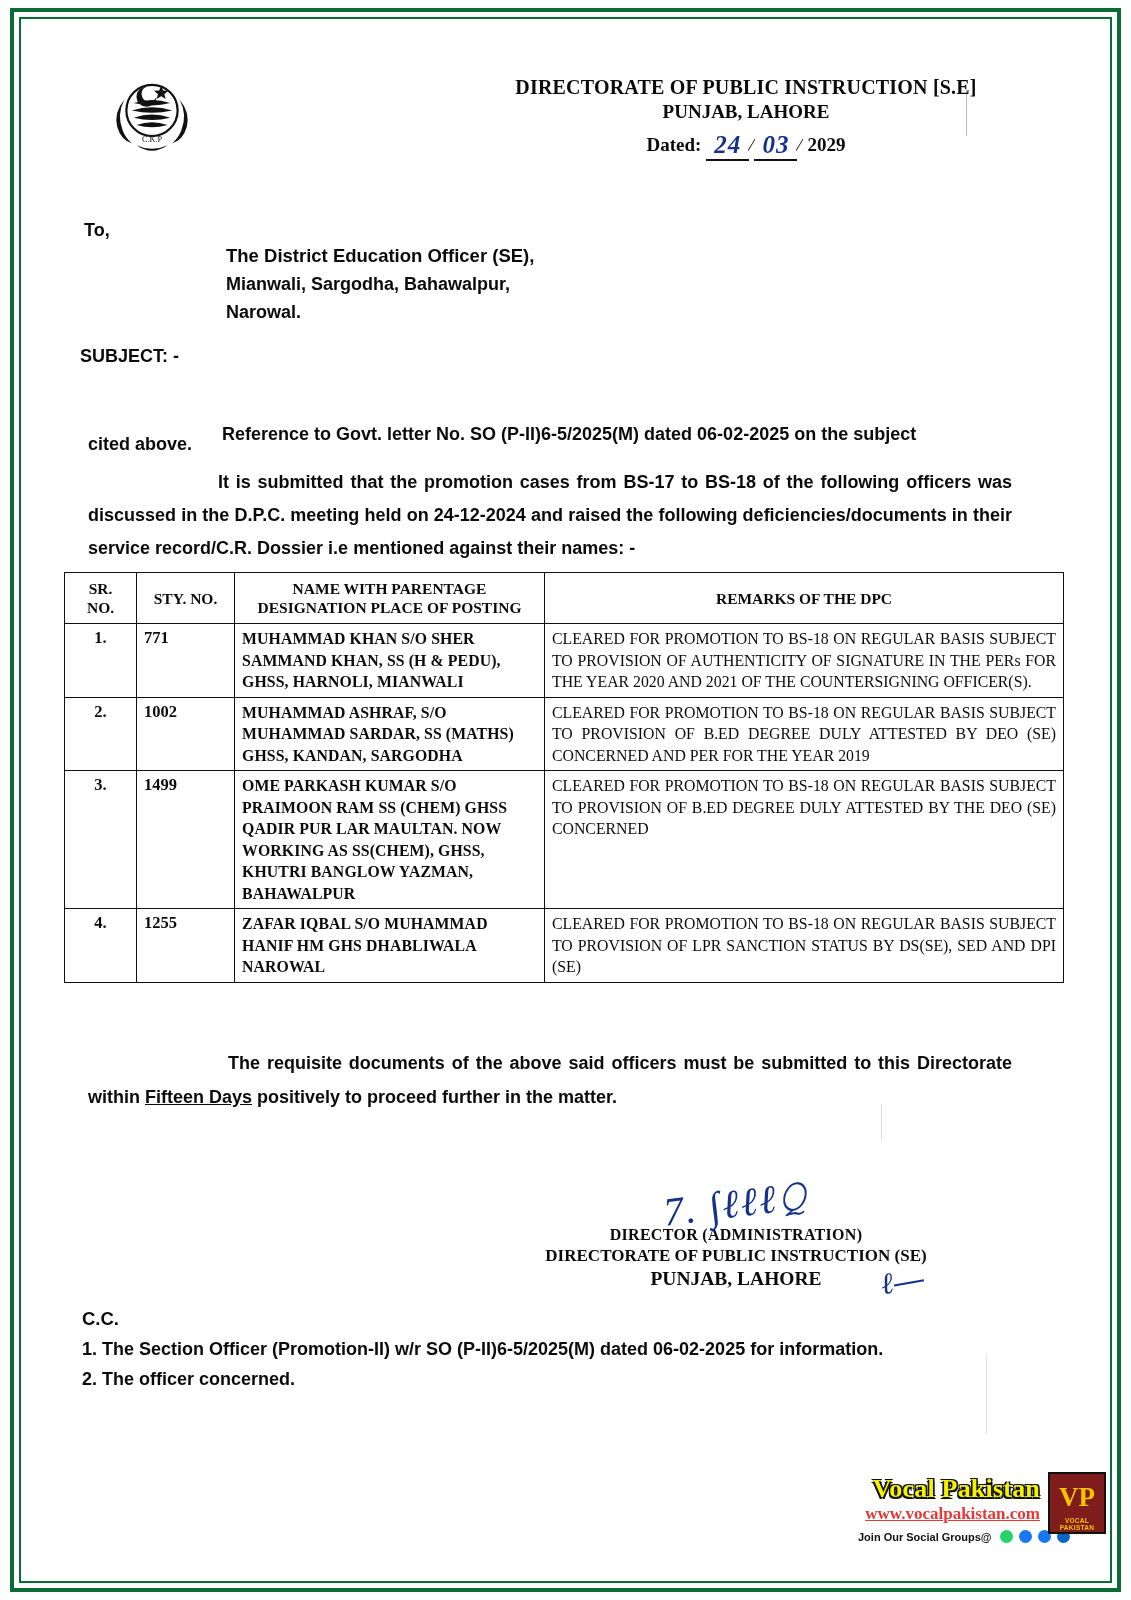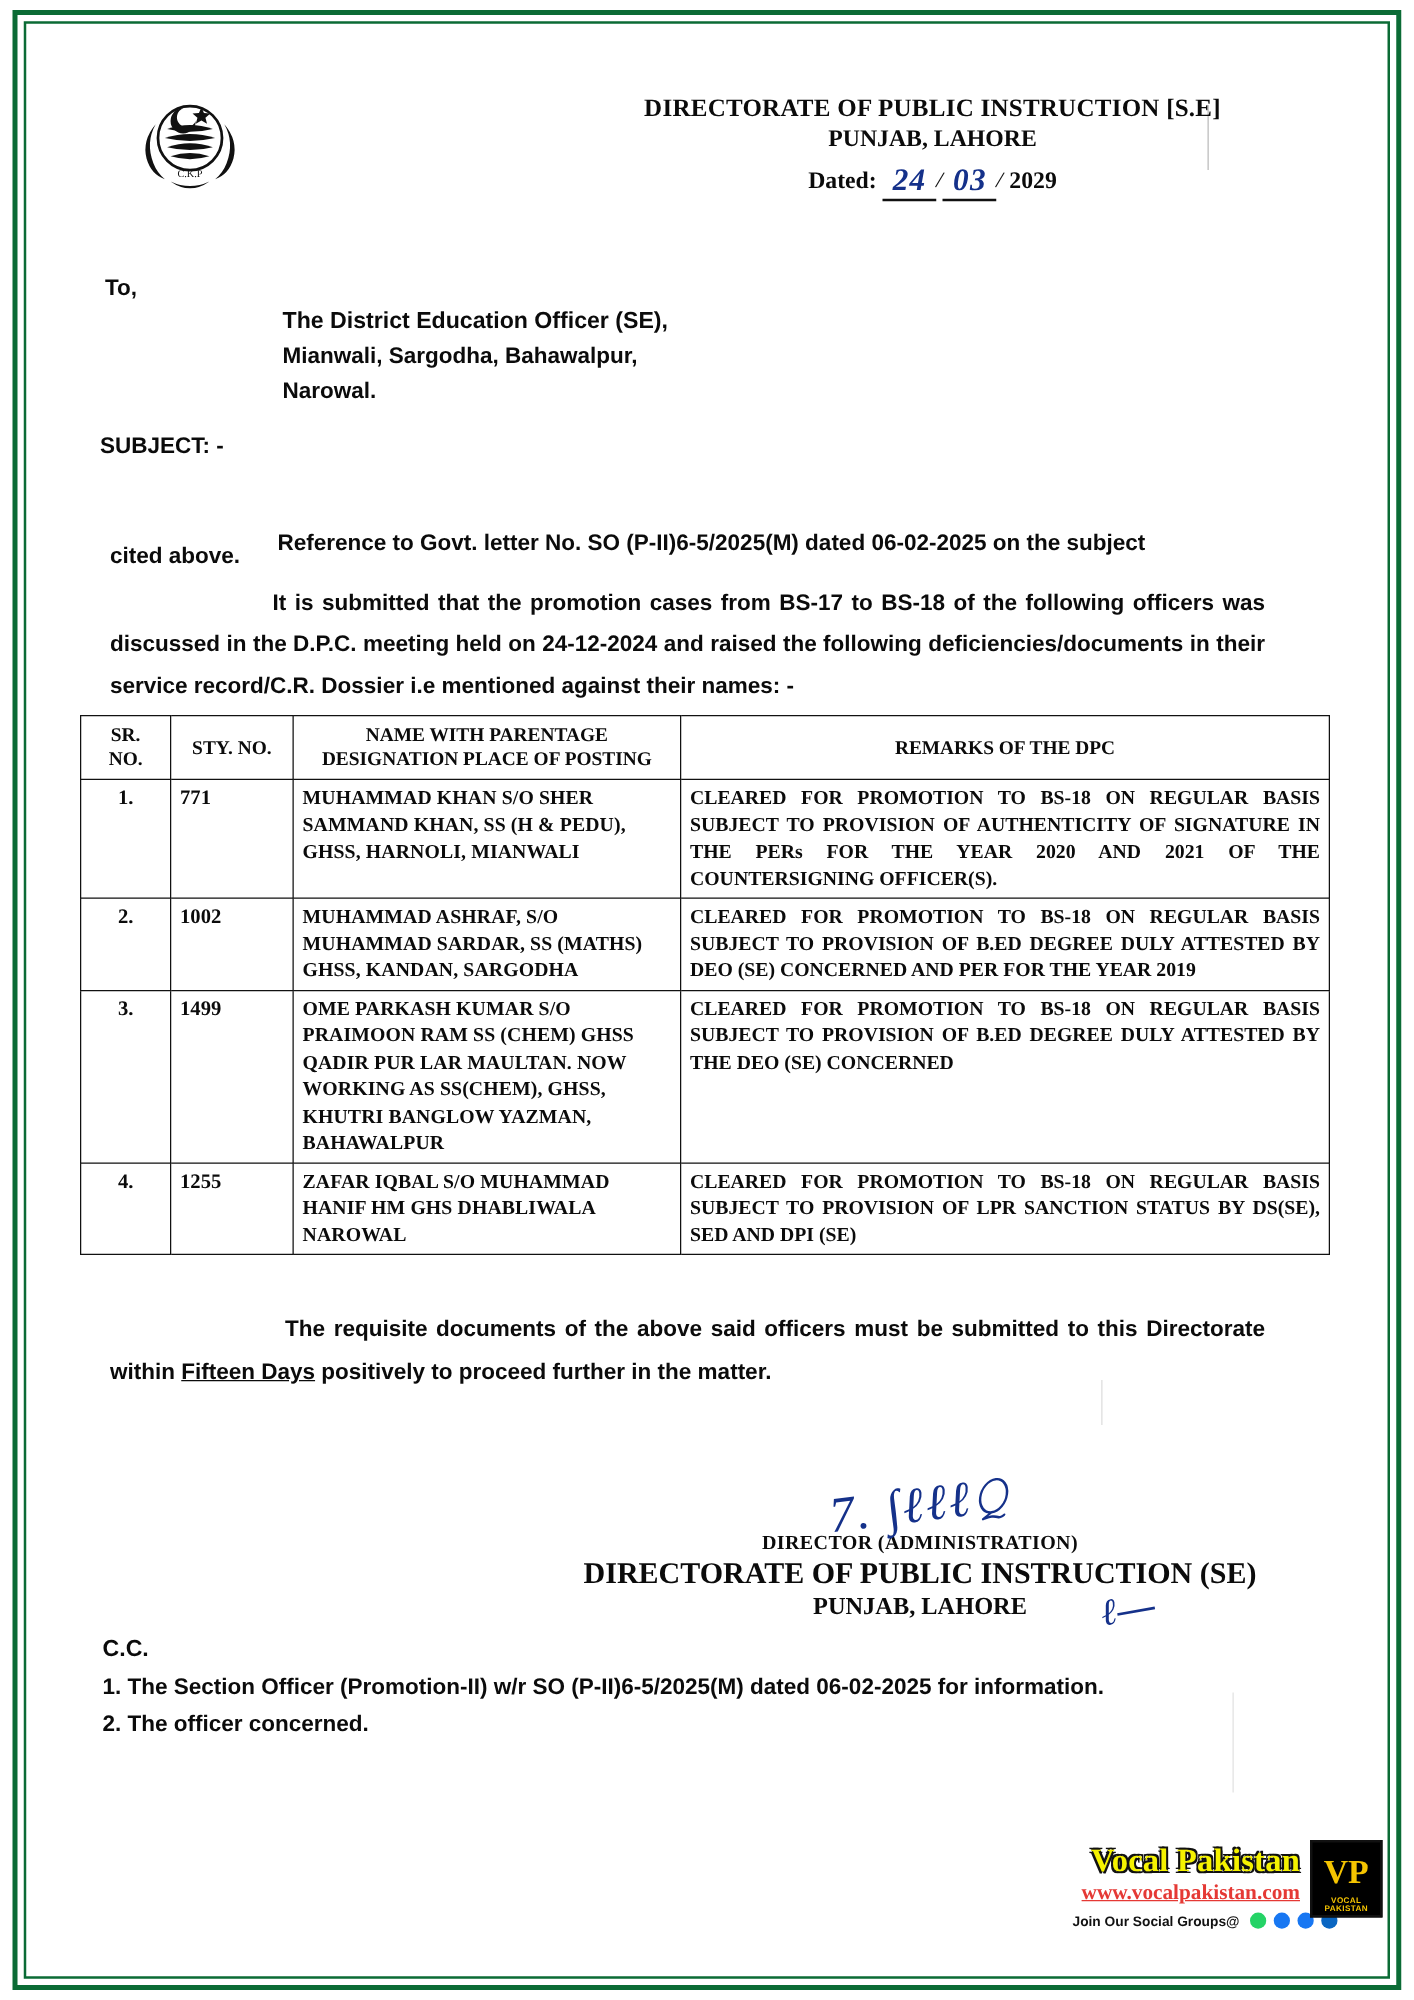--- a/index.html
+++ b/index.html
@@ -199,21 +199,21 @@
   }
   td.nm {
     width: 310px;
     font-size: 15.8px;
     font-weight: bold;
     line-height: 21.5px;
     letter-spacing: .1px;
   }
   td.rm {
     font-size: 15.8px;
-    font-weight: bold;
+    font-weight: normal;
     line-height: 21.5px;
     text-align: justify;
     vertical-align: middle;
   }
   th.c1 { width: 72px; }
   th.c2 { width: 98px; }
   th.c3 { width: 310px; }
 
   
   .closing {
@@ -240,21 +240,21 @@
     font-style: italic;
     color: #15318a;
     font-size: 40px;
     line-height: 40px;
     letter-spacing: 2px;
     transform: rotate(-7deg);
     display: inline-block;
     margin-bottom: 2px;
   }
   .sign-l1 { font-size: 16px; font-weight: bold; letter-spacing: .3px; }
-  .sign-l2 { font-size: 24px; font-weight: bold; margin-top: 2px; }
+  .sign-l2 { font-size: 17px; font-weight: bold; margin-top: 2px; }
   .sign-l3 { font-size: 19.5px; font-weight: bold; margin-top: 2px; position: relative; }
   .sign-tail {
     position: absolute;
     right: 92px; top: -4px;
     color: #15318a;
     font-size: 30px;
     font-style: italic;
     transform: rotate(-10deg);
   }
 
@@ -335,21 +335,21 @@
     top: 2px;
   }
   .dot.wa { background: #25d366; }
   .dot.fb { background: #1877f2; }
   .dot.fb2 { background: #1877f2; }
   .dot.li { background: #0a66c2; }
   .vp-logo {
     position: absolute;
     left: 190px; top: 0;
     width: 58px; height: 62px;
-    background: #000000;
+    background: #7f1d1d;
     border: 2px solid #111;
   }
   .vp-logo-inner {
     position: absolute;
     left: 4px; top: 3px;
     right: 4px; bottom: 14px;
     color: #f5c400;
     font-family: "Liberation Serif", serif;
     font-weight: bold;
     font-size: 27px;

